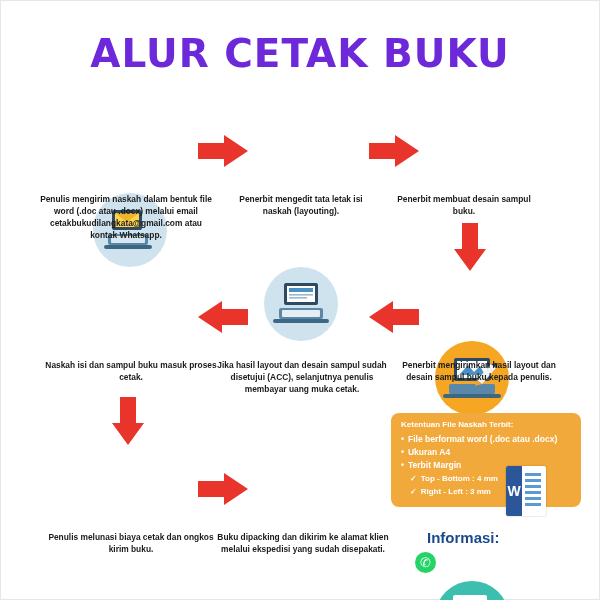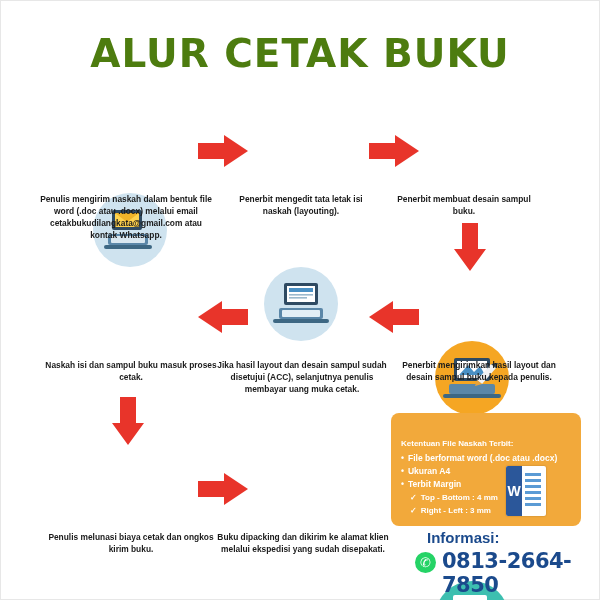--- a/index.html
+++ b/index.html
@@ -14,21 +14,21 @@
     width: 600px; height: 600px;
     border: 1px solid #e7e7e7;
     position: relative;
     background: #fff;
   }
   .title {
     text-align: center;
     font-size: 39px;
     font-weight: bold;
     letter-spacing: 1px;
-    color: #4d7c0f;
+    color: #6d28d9;
     margin-top: 30px;
     font-family: "DejaVu Sans", sans-serif;
     text-transform: uppercase;
   }
 
   
   .abs { position: absolute; }
 
   
   .badge {
@@ -56,21 +56,20 @@
     position: absolute;
     background: #f2a93b;
     border-radius: 8px;
     padding: 7px 10px 9px 10px;
     color: #ffffff;
   }
   .notebox h4 {
     font-size: 8px;
     margin-bottom: 4px;
     font-weight: bold;
-    margin-top: 19px;
   }
   .notebox ul { list-style: none; }
   .notebox li {
     font-size: 8.5px;
     font-weight: bold;
     line-height: 13px;
     color: #ffffff;
     white-space: nowrap;
   }
   .notebox li .bullet { color: #ffffff; margin-right: 4px; }
@@ -232,15 +231,14 @@
         <span></span>
         <span></span>
         <span></span>
         <span></span>
         <span></span>
     </div>
   </div>
 
   <div class="info-label" style="left:426px; top:528px;text-align:right;">Informasi:</div>
   <div class="wa" style="left:414px; top:551px;">✆</div>
-  <div class="phone" style="left:441px; top:548px;">0813-2664-7850</div>
 
 </div>
 
 </body></html>

